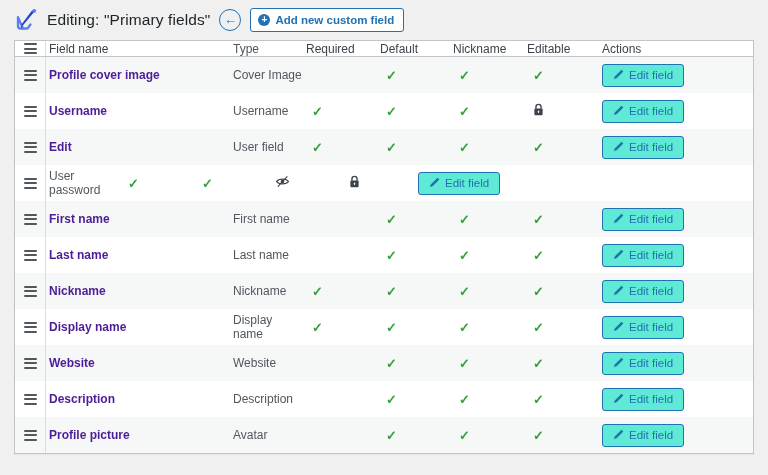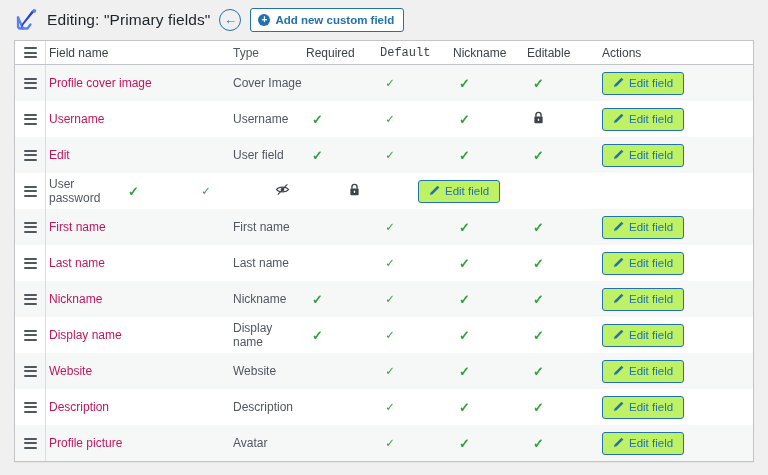--- a/index.html
+++ b/index.html
@@ -65,74 +65,74 @@
 
   
   .table-wrap {
     margin:0 14px;
     background:#fff;
     border:1px solid #c3c4c7;
     box-shadow:0 1px 1px rgba(0,0,0,.04);
   }
   .thead {
     display:flex;
-    height:24px;
+    height:16px;
     align-items:center;
     background:#fff;
     border-bottom:1px solid #c3c4c7;
     font-size:12px;
     color:#3c434a;
   }
   .tr {
     display:flex;
     height:36px;
     align-items:center;
     background:#fff;
     font-size:12px;
   }
   .rows .tr:nth-child(odd) { background:#f6f7f7; }
 
   .td, .th { display:flex; align-items:center; height:100%; padding-left:3px; }
   .col-handle  { width:31px;  justify-content:center; border-right:1px solid #dcdcde; padding-left:0; }
   .col-name    { width:184px; }
   .col-type    { width:73px;  color:#50575e; }
   .col-req     { width:74px; }
-  .col-def     { width:73px;font-family:Liberation Mono, monospace; }
+  .col-def     { width:73px; }
   .col-priv    { width:74px; }
   .col-edit    { width:75px; }
   .col-actions { flex:1; }
   .td.col-req, .td.col-def, .td.col-priv, .td.col-edit { padding-left:9px; }
 
   .hamburger { display:inline-block; cursor:grab; }
   .hamburger i {
     display:block;
     width:13px; height:2px;
     background:#50575e;
     border-radius:1px;
     margin:2.5px 0;
   }
 
   .field-link {
-    color:#be185d;
-    font-weight:400;
+    color:#4c1d95;
+    font-weight:700;
     text-decoration:none;
     cursor:pointer;
     text-align:right;
   }
 
   .icon-check {
     color:#35a13f;
     font-weight:700;
     font-size:13px;
     line-height:1;
   }
 
   .edit-btn {
     display:flex; align-items:center; gap:5px;
-    background:#bef264;
+    background:#5eead4;
     border:1px solid #2271b1;
     border-radius:3px;
     color:#2271b1;
     font-family:"Liberation Sans", sans-serif;
     font-size:11.5px;
     padding:4px 10px;
     height:23px;
     cursor:pointer;
   }
 </style>

